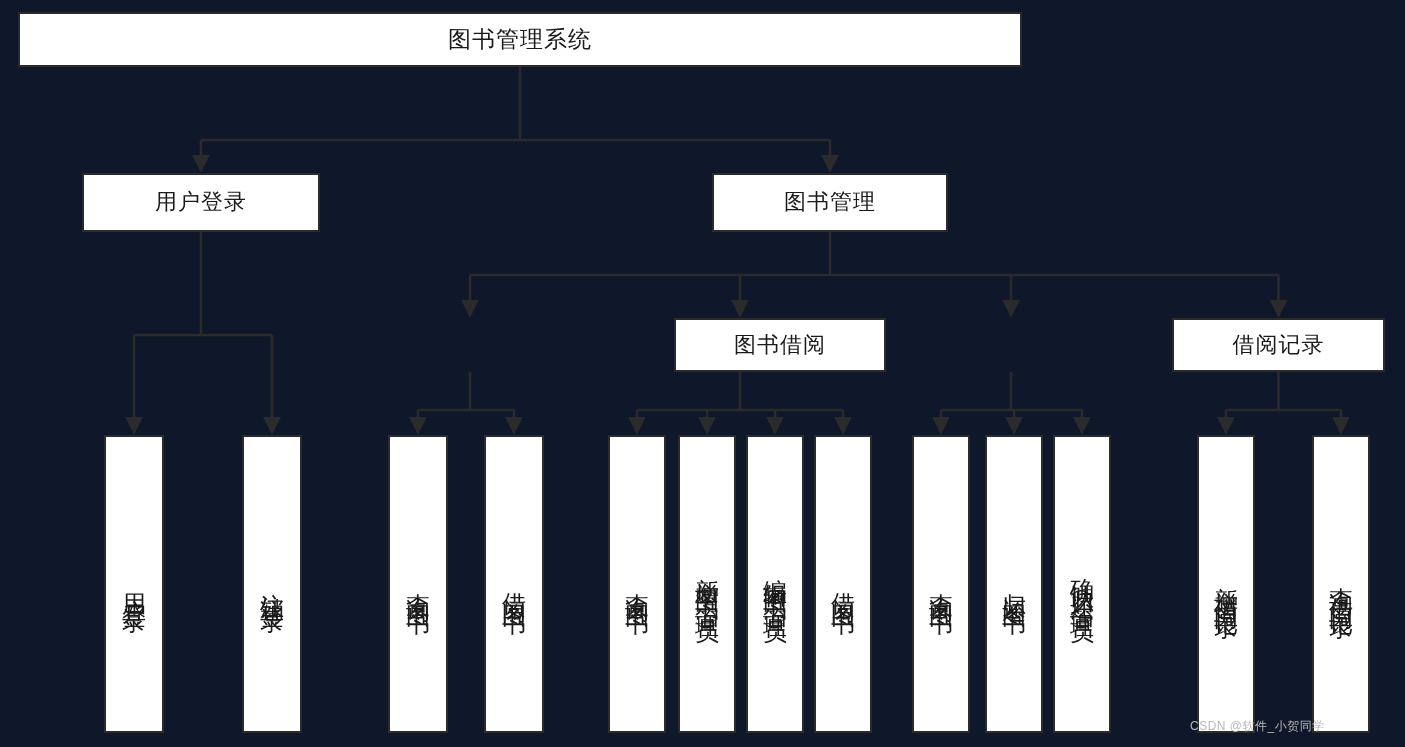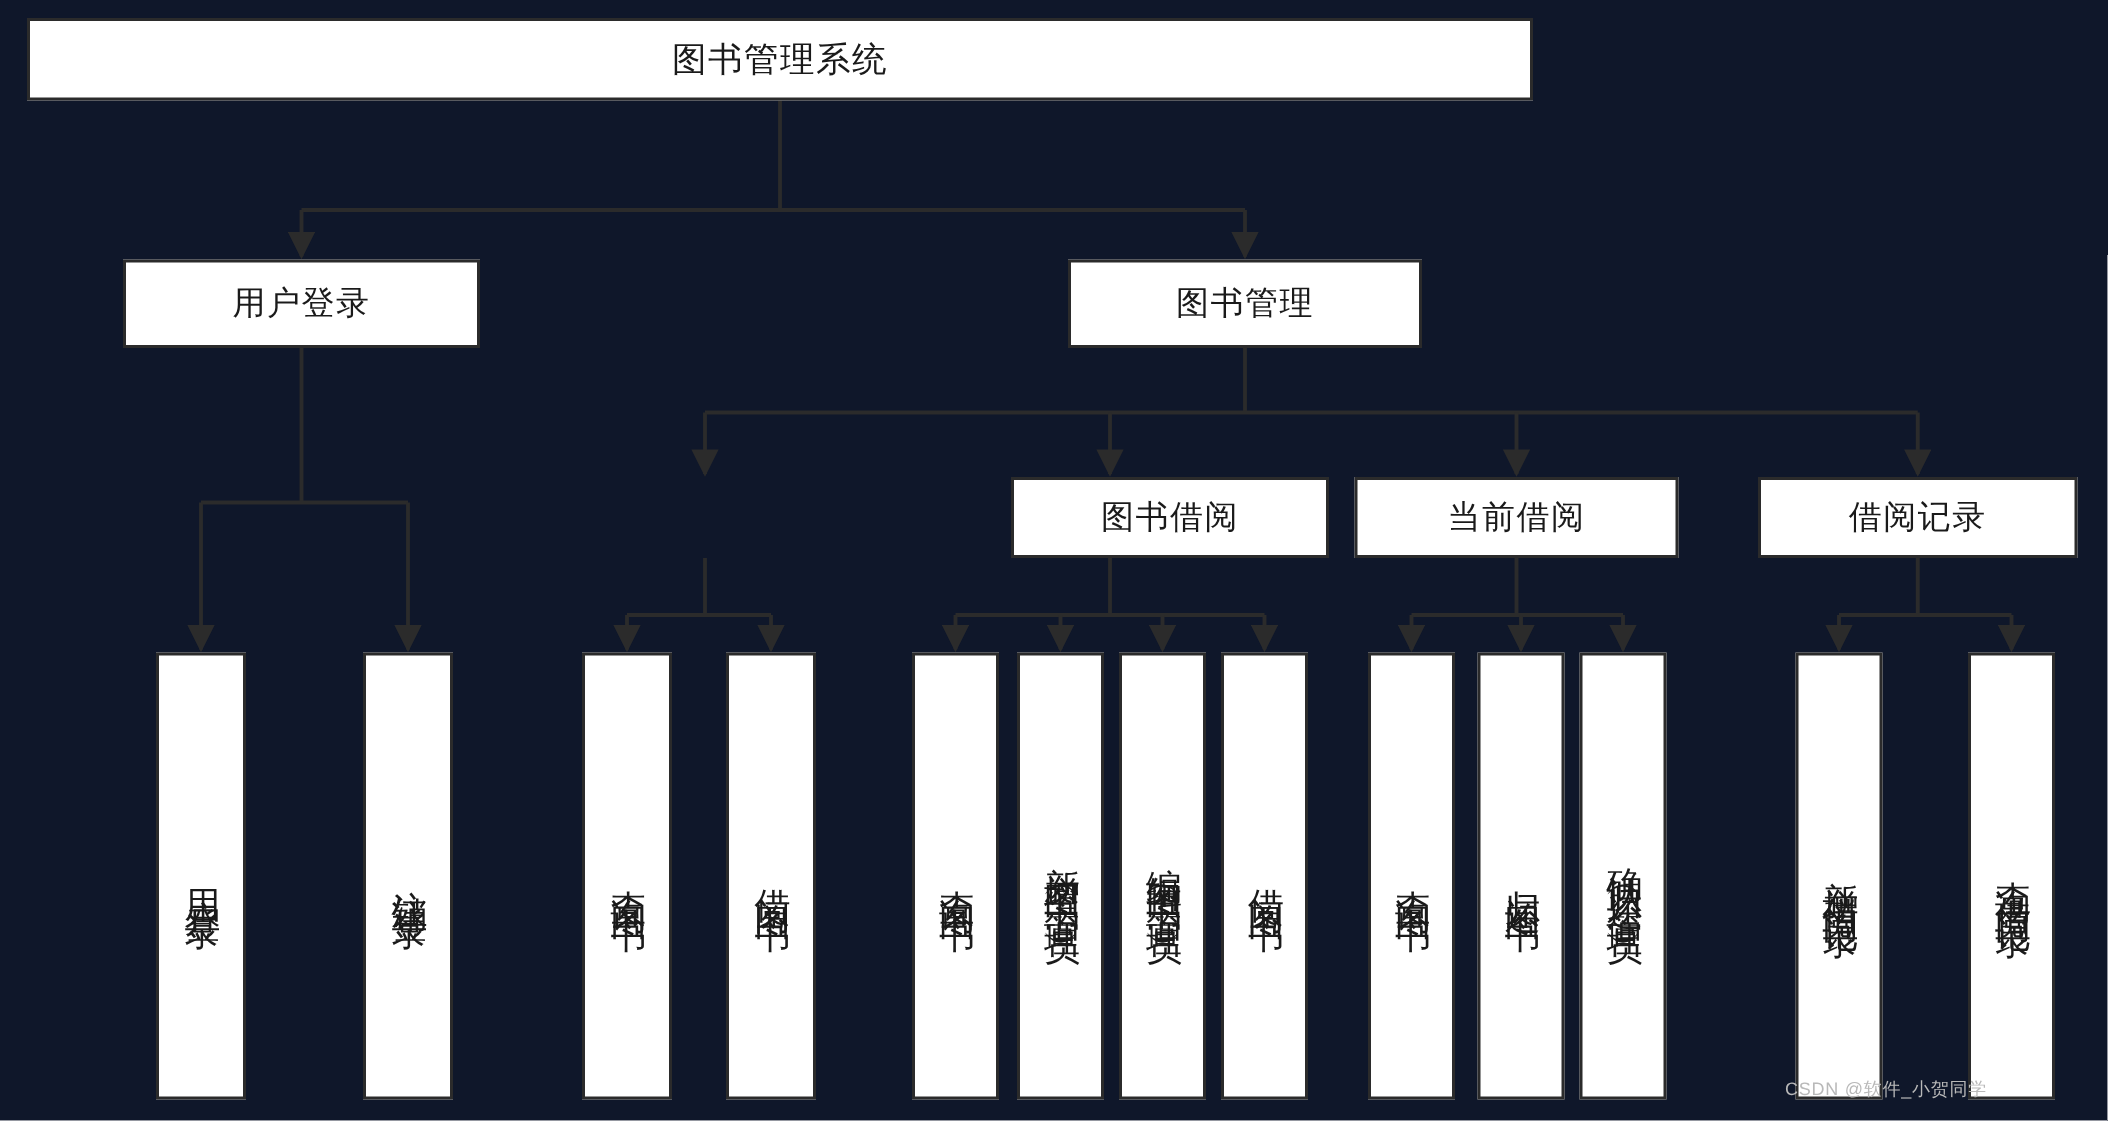--- a/index.html
+++ b/index.html
@@ -108,21 +108,20 @@
         <path d="M 1341 410 L 1341 433" marker-end="url(#arrow)"></path>
       </g>
   </svg>
 
   <div class="node node-h root-node" style="left: 18px; top: 12px; width: 1004px; height: 55px;">图书管理系统</div>
 
   <div class="node node-h" style="left: 82px; top: 173px; width: 238px; height: 59px;">用户登录</div>
   <div class="node node-h" style="left: 712px; top: 173px; width: 236px; height: 59px; text-align: right;">图书管理</div>
 
   <div class="node node-h" style="left: 634px; top: 318px; width: 212px; height: 54px; margin-left: 40px;">图书借阅</div>
-  <div class="node node-h" style="left: 903px; top: 318px; width: 216px; height: 54px;">当前借阅</div>
   <div class="node node-h" style="left: 1172px; top: 318px; width: 213px; height: 54px;">借阅记录</div>
 
   <div class="node node-v" style="left: 104px; top: 435px; width: 60px; height: 298px;">用户登录</div>
   <div class="node node-v" style="left: 242px; top: 435px; width: 60px; height: 298px;">注销登录</div>
   <div class="node node-v" style="left: 388px; top: 435px; width: 60px; height: 298px;">查询图书</div>
   <div class="node node-v" style="left: 484px; top: 435px; width: 60px; height: 298px;">借阅图书</div>
   <div class="node node-v" style="left: 608px; top: 435px; width: 58px; height: 298px;">查询图书</div>
   <div class="node node-v" style="left: 678px; top: 435px; width: 58px; height: 298px;">新增图书（管理员）</div>
   <div class="node node-v" style="left: 746px; top: 435px; width: 58px; height: 298px;">编辑图书（管理员）</div>
   <div class="node node-v" style="left: 814px; top: 435px; width: 58px; height: 298px;">借阅图书</div>

